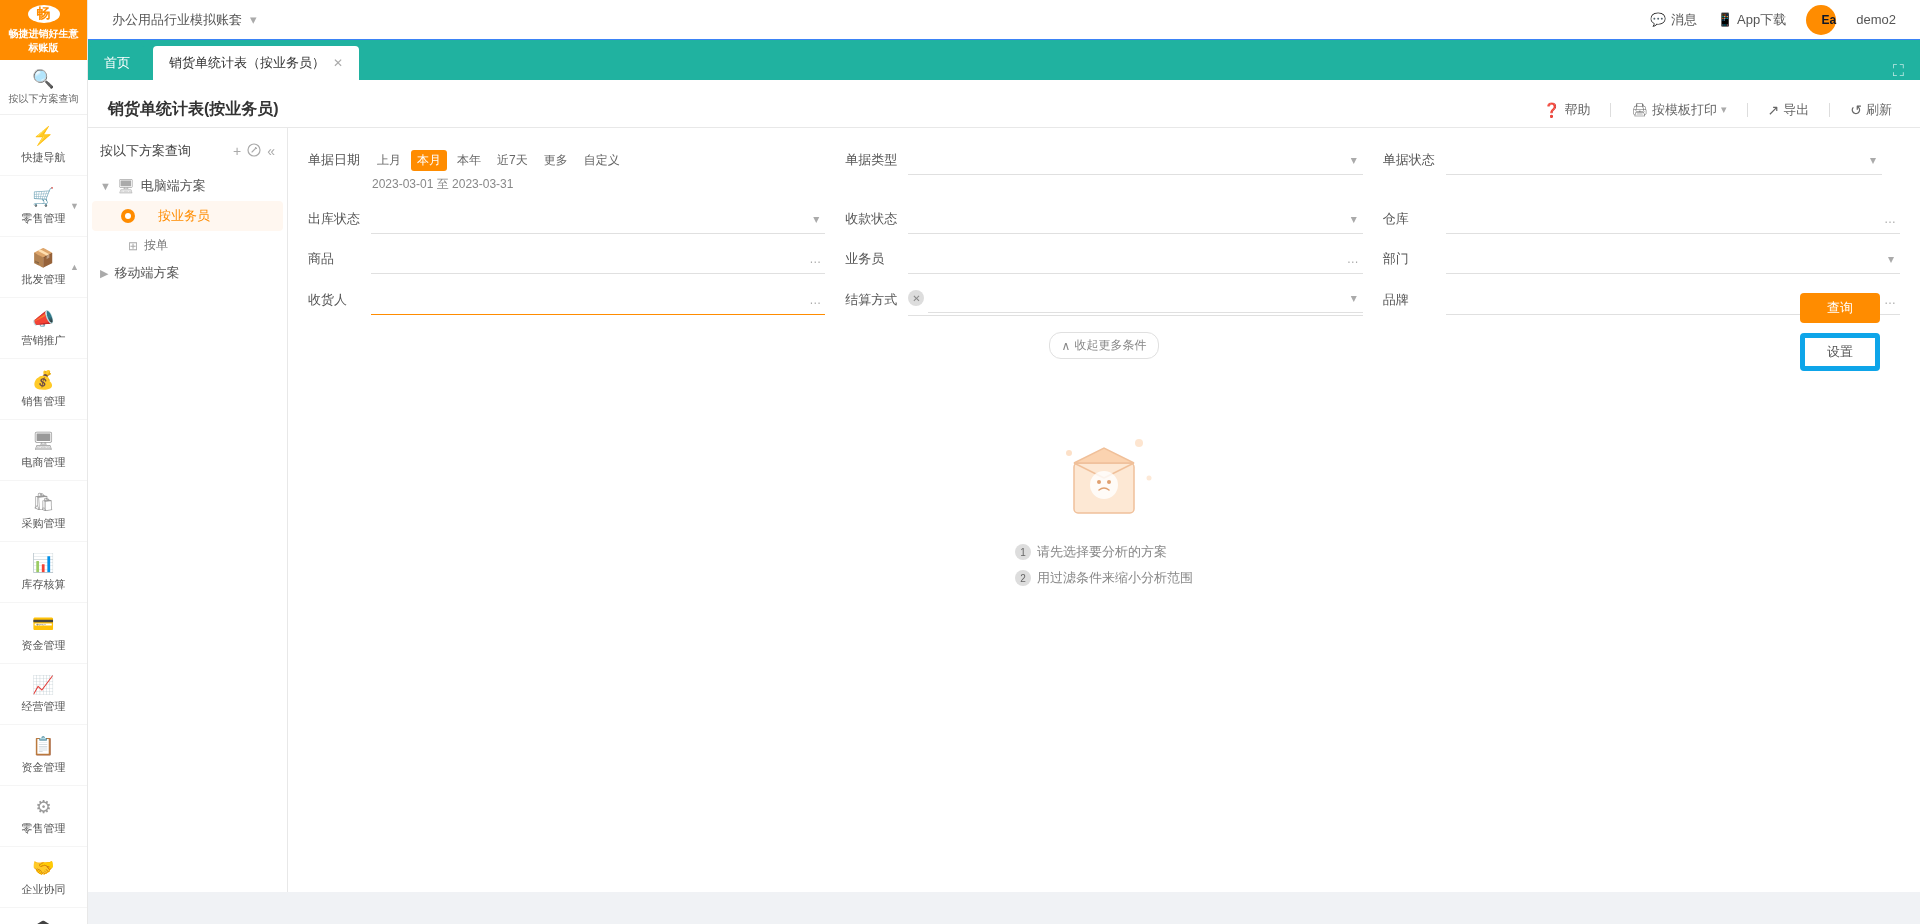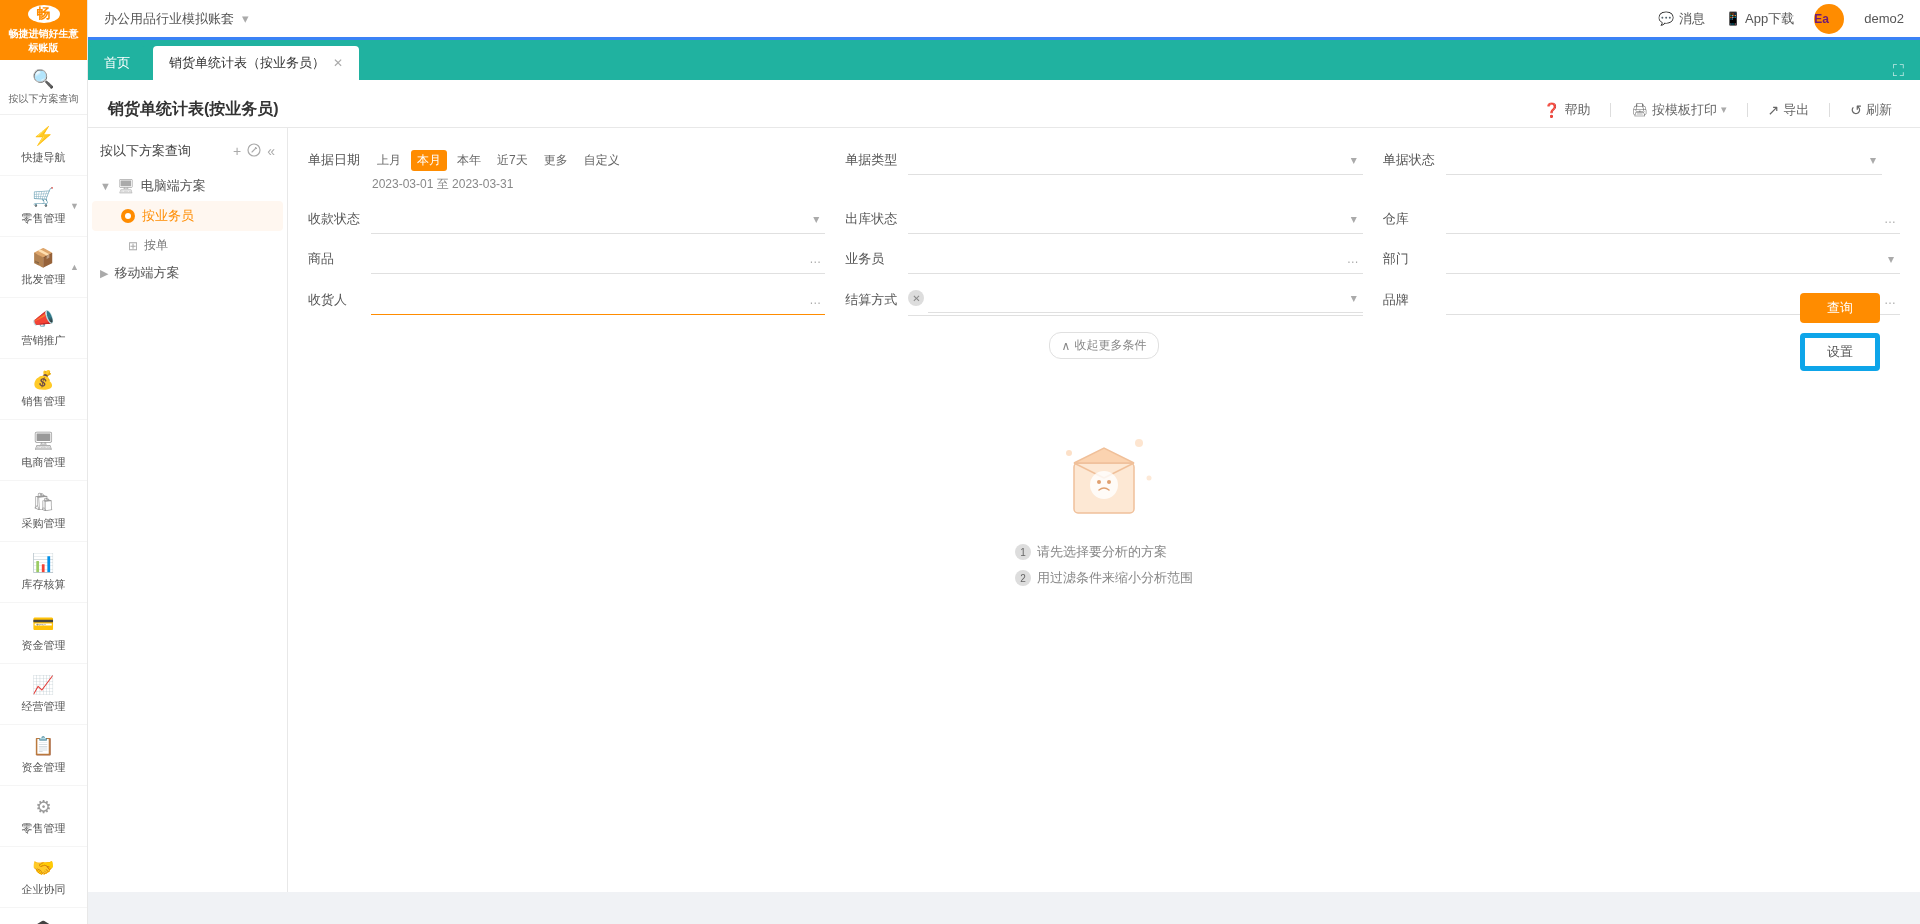--- a/index.html
+++ b/index.html
@@ -69,22 +69,22 @@
       overflow: hidden;
     }
 
     
     .topbar {
       height: 40px;
       background: #fff;
       display: flex;
       align-items: center;
       justify-content: space-between;
-      padding: 0 16px;
-      border-bottom: 3px solid #3b82f6;
+      padding: 0 24px;
+      border-bottom: 1px solid #3b82f6;
       flex-shrink: 0;
     }
     .topbar-left {
       display: flex;
       align-items: center;
       gap: 8px;
       color: #555;
       font-size: 13px;
     }
     .topbar-right {
@@ -92,22 +92,22 @@
       align-items: center;
       gap: 20px;
       color: #555;
       font-size: 13px;
     }
     .topbar-right .icon-btn {
       display: flex; align-items: center; gap: 4px; cursor: pointer; color: #555;
     }
     .user-avatar {
       width: 30px; height: 30px; border-radius: 50%; background: #ff8c00;
-      display: flex; align-items: center; justify-content: flex-start;
-      color: #701a75; font-size: 12px; font-weight: bold;
+      display: flex; align-items: center; justify-content: flex-end;
+      color: #0f172a; font-size: 12px; font-weight: bold;
     }
 
     
     .tabbar {
       height: 40px;
       background: #20b2a0;
       display: flex;
       align-items: flex-end;
       padding: 0 0 0 0;
       flex-shrink: 0;
@@ -194,21 +194,21 @@
     .scheme-section { padding: 4px 0; }
     .scheme-group {
       display: flex; align-items: center; gap: 6px;
       padding: 5px 12px;
       cursor: pointer;
       color: #555; font-size: 13px;
     }
     .scheme-group .arrow { color: #aaa; font-size: 11px; }
     .scheme-group .folder-icon { color: #aaa; font-size: 14px; }
     .scheme-item {
-      display: flex; align-items: center; gap: 6px;
+      display: flex; align-items: center; gap: 22px;
       padding: 6px 12px 6px 28px;
       cursor: pointer;
       font-size: 13px; color: #555;
       border-radius: 4px;
       margin: 1px 4px;
     }
     .scheme-item.active {
       background: #fff7f0;
       color: #ff8c00;
     }
@@ -679,30 +679,30 @@
           </div>
         </div>
 
         <div style="margin-bottom:10px;margin-left:60px;margin-top:-8px;">
           <span class="date-range">2023-03-01 至 2023-03-31</span>
         </div>
 
         <div class="filter-grid">
 
           <div class="filter-row">
-            <span class="filter-label">收款状态</span>
+            <span class="filter-label">出库状态</span>
             <div class="filter-control filter-select-wrapper">
               <select class="filter-select">
                 <option></option>
               </select>
             </div>
           </div>
 
           <div class="filter-row">
-            <span class="filter-label">出库状态</span>
+            <span class="filter-label">收款状态</span>
             <div class="filter-control filter-select-wrapper">
               <select class="filter-select">
                 <option></option>
               </select>
             </div>
           </div>
 
           <div class="filter-row">
             <span class="filter-label">仓库</span>
             <div class="filter-control" style="position:relative;">

